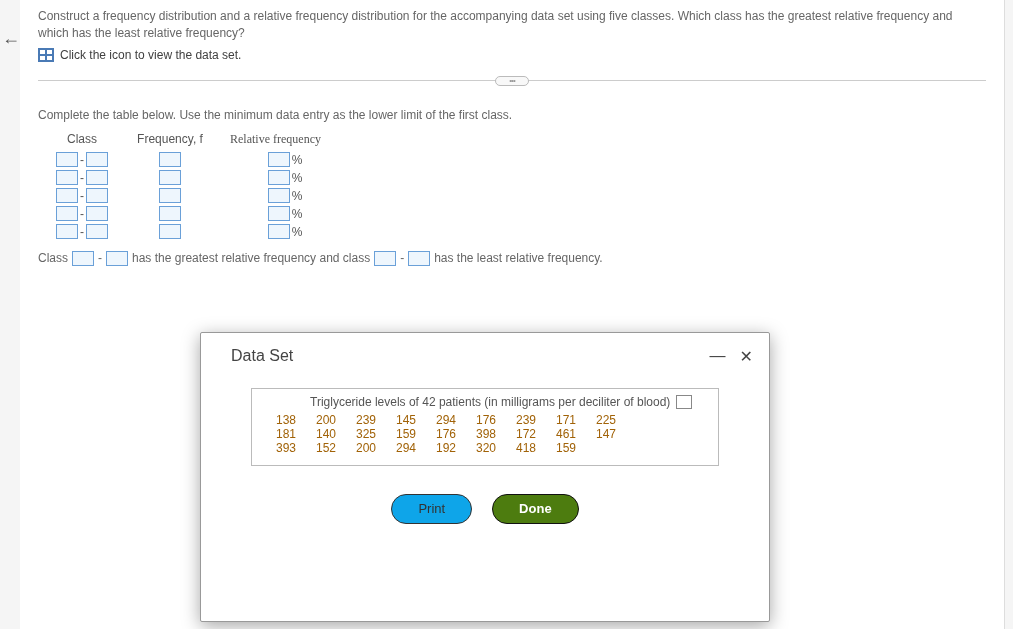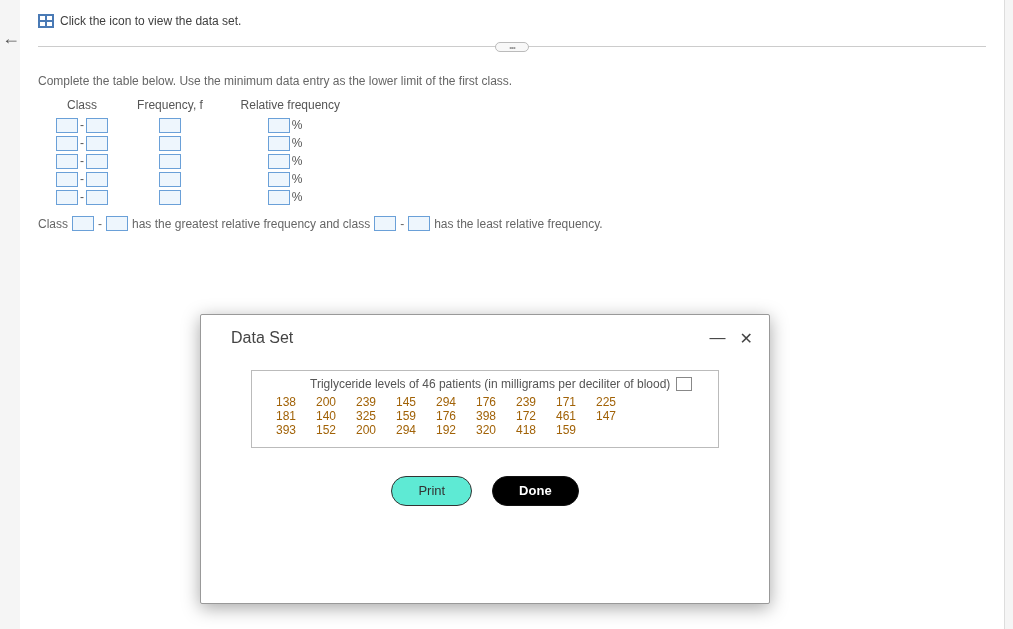--- a/index.html
+++ b/index.html
@@ -55,36 +55,36 @@
     margin: -5px auto 0 auto;
     display:flex; align-items:center; justify-content:center;
     font-size:8px; color:#999; letter-spacing:-1px;
   }
   .section2 { margin-top: 22px; }
   .instruction { color:#666; margin-bottom: 10px; }
   .freq-table { margin-left: 16px; }
   .freq-headers { display:flex; gap: 22px; color:#555; margin-bottom:4px;}
   .freq-headers span:nth-child(1){ width:56px; text-align:center;}
   .freq-headers span:nth-child(2){ width:76px; text-align:center;}
-  .freq-headers span:nth-child(3){ width:110px; text-align:right;}
+  .freq-headers span:nth-child(3){ width:110px; text-align:left;font-family:Liberation Serif, serif;}
   .freq-row { display:flex; align-items:center; gap: 22px; height:18px;}
   .class-cell { width:56px; display:flex; align-items:center; justify-content:center; gap:2px;}
   .freq-cell { width:76px; display:flex; justify-content:center;}
   .rel-cell  { width:110px; display:flex; align-items:center; justify-content:center; gap:2px;}
   .in-sm {
     width:22px; height:15px;
     border:1px solid #6aa0d8; background:#eef6fd;
   }
   .pct { color:#555; }
   .note-row { margin-top: 14px; color:#666;}
   .sentence-row { margin-top: 10px; color:#666; display:flex; align-items:center; flex-wrap:wrap; gap:4px;}
   
   .modal {
     position:absolute;
-    left: 200px; top: 314px;
+    left: 200px; top: 332px;
     width: 570px; height: 290px;
     background:#fff;
     border:1px solid #999;
     box-shadow: 0 4px 18px rgba(0,0,0,.35);
     border-radius:2px;
   }
   .modal-head {
     display:flex; justify-content:space-between; align-items:flex-start;
     padding: 14px 16px 4px 30px;
   }
@@ -112,30 +112,33 @@
   .modal-buttons {
     display:flex; justify-content:center; gap:20px;
     margin-top: 28px;
   }
   .btn {
     height:30px; padding: 0 26px;
     border-radius:15px; font-size:13px;
     display:inline-flex; align-items:center; justify-content:center;
     cursor:pointer;
   }
-  .btn-outline { border:1.5px solid #333; background:#5eead4; color:#333;}
-  .btn-dark { border:1.5px solid #111; background:#000000; color:#fff; font-weight:bold;}
+  .btn-outline { border:1.5px solid #333; background:#0ea5e9; color:#333;}
+  .btn-dark { border:1.5px solid #111; background:#4d7c0f; color:#fff; font-weight:bold;}
 </style>
 </head>
 <body>
 
 <div class="back-arrow">←</div>
 
 <div class="page">
 
+  <div class="question-row">
+    <div class="question-text">Construct a frequency distribution and a relative frequency distribution for the accompanying data set using five classes. Which class has the greatest relative frequency and which has the least relative frequency?</div>
+  </div>
 
   <div class="link-row">
     <span class="icon-table"></span>
     <span class="link-text">Click the icon to view the data set.</span>
   </div>
 
   <hr class="sep">
   <div class="collapse-handle">•••</div>
 
   <div class="section2">
@@ -238,21 +241,21 @@
   <div class="modal-head">
     <div class="modal-title">Data Set</div>
     <div class="modal-ctrls">
       <span>—</span>
       <span>✕</span>
     </div>
   </div>
 
   <div class="data-box">
     <div class="data-caption-row">
-      <div class="data-caption">Triglyceride levels of 46 patients (in milligrams per deciliter of blood)</div>
+      <div class="data-caption">Triglyceride levels of 42 patients (in milligrams per deciliter of blood)</div>
       <div class="copy-icon"></div>
     </div>
     <div class="data-grid">
       <div class="drow">
         <span class="dcell">138</span>
         <span class="dcell">200</span>
         <span class="dcell">239</span>
         <span class="dcell">145</span>
         <span class="dcell">294</span>
         <span class="dcell">176</span>

